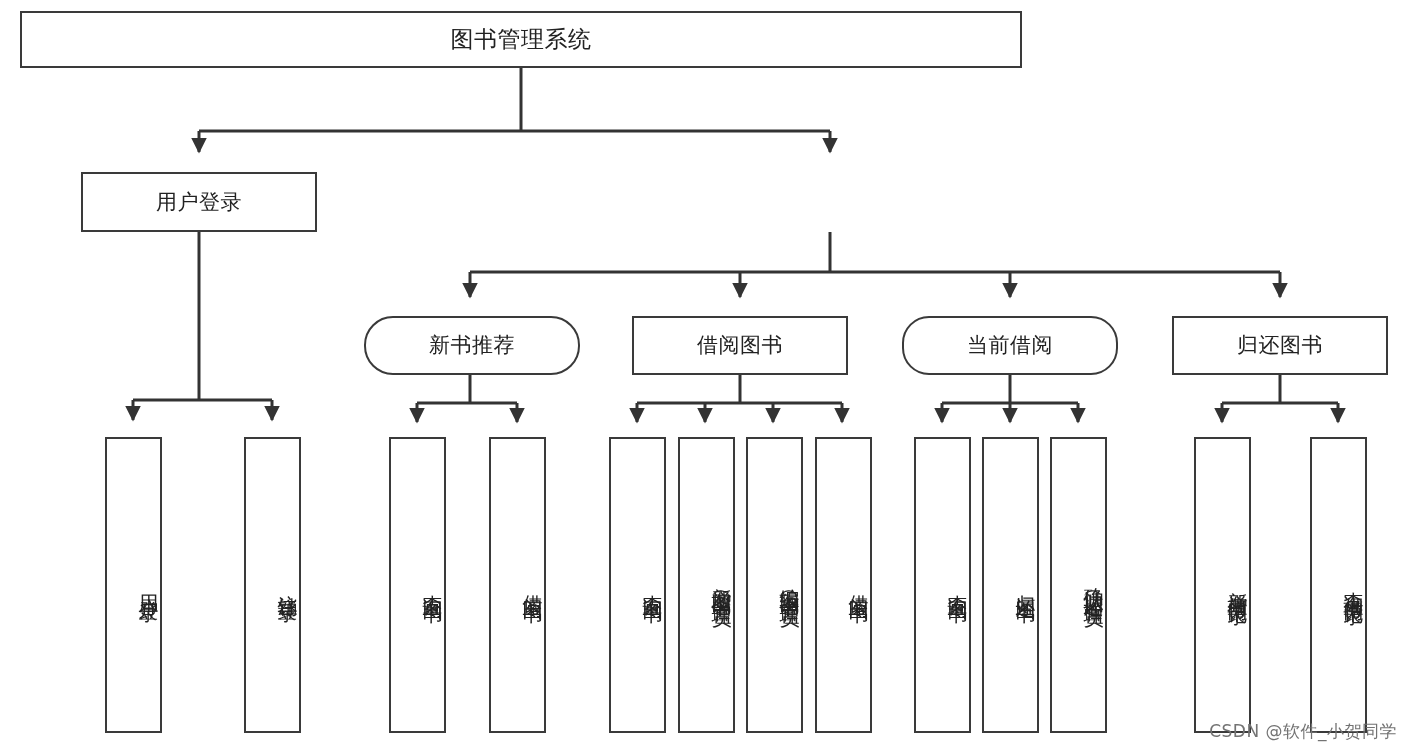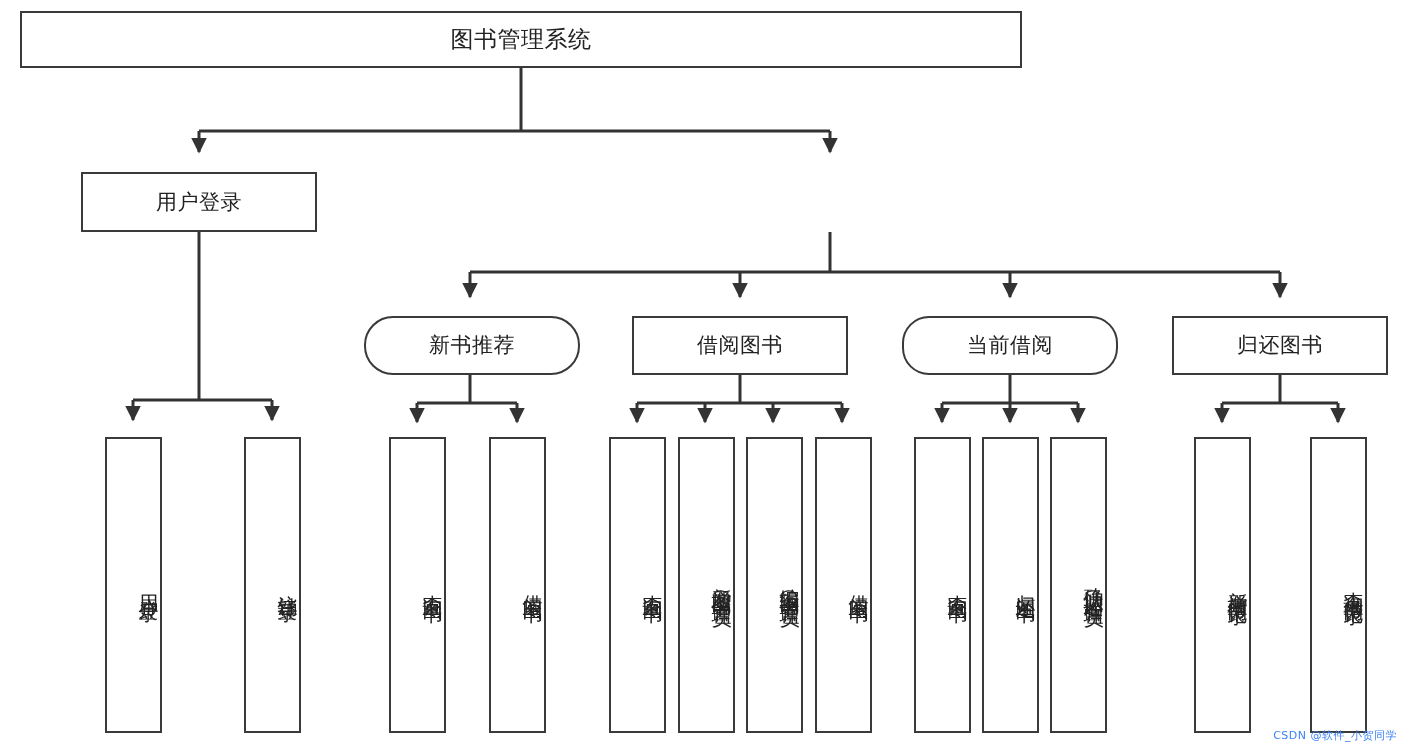--- a/index.html
+++ b/index.html
@@ -56,22 +56,22 @@
     padding: 10px 0 10px 0;
     letter-spacing: 3px;
   }
   .node .label {
     display: block;
   }
   .watermark {
     position: absolute;
     right: 8px;
     bottom: 4px;
-    font-size: 11px;
-    color: #3b82f6;
+    font-size: 17px;
+    color: #737373;
     letter-spacing: 0.5px;
     white-space: nowrap;
     user-select: none;
     margin-left: 40px;
   }
 </style>
 </head>
 <body>
 
 <div id="canvas">

